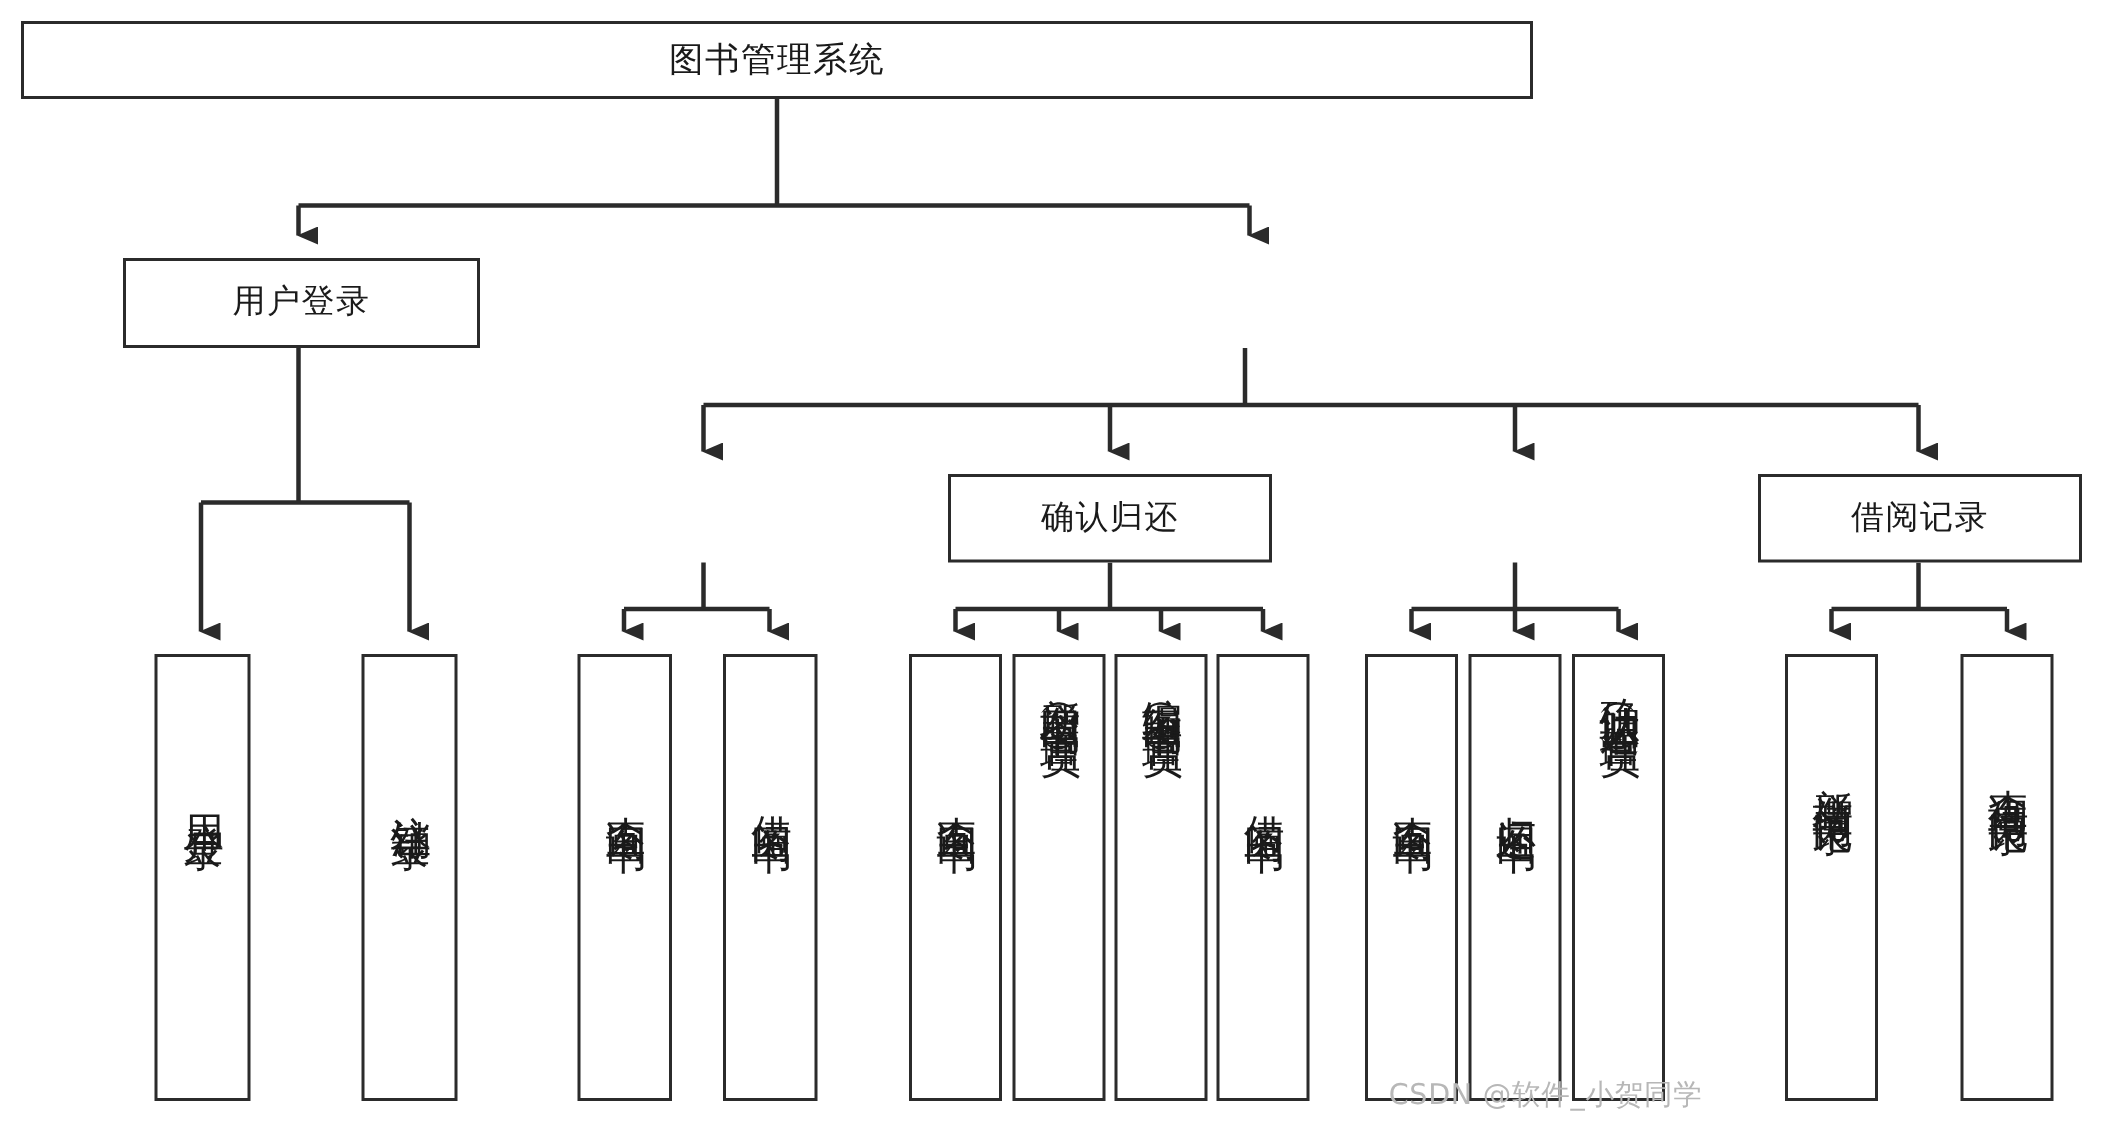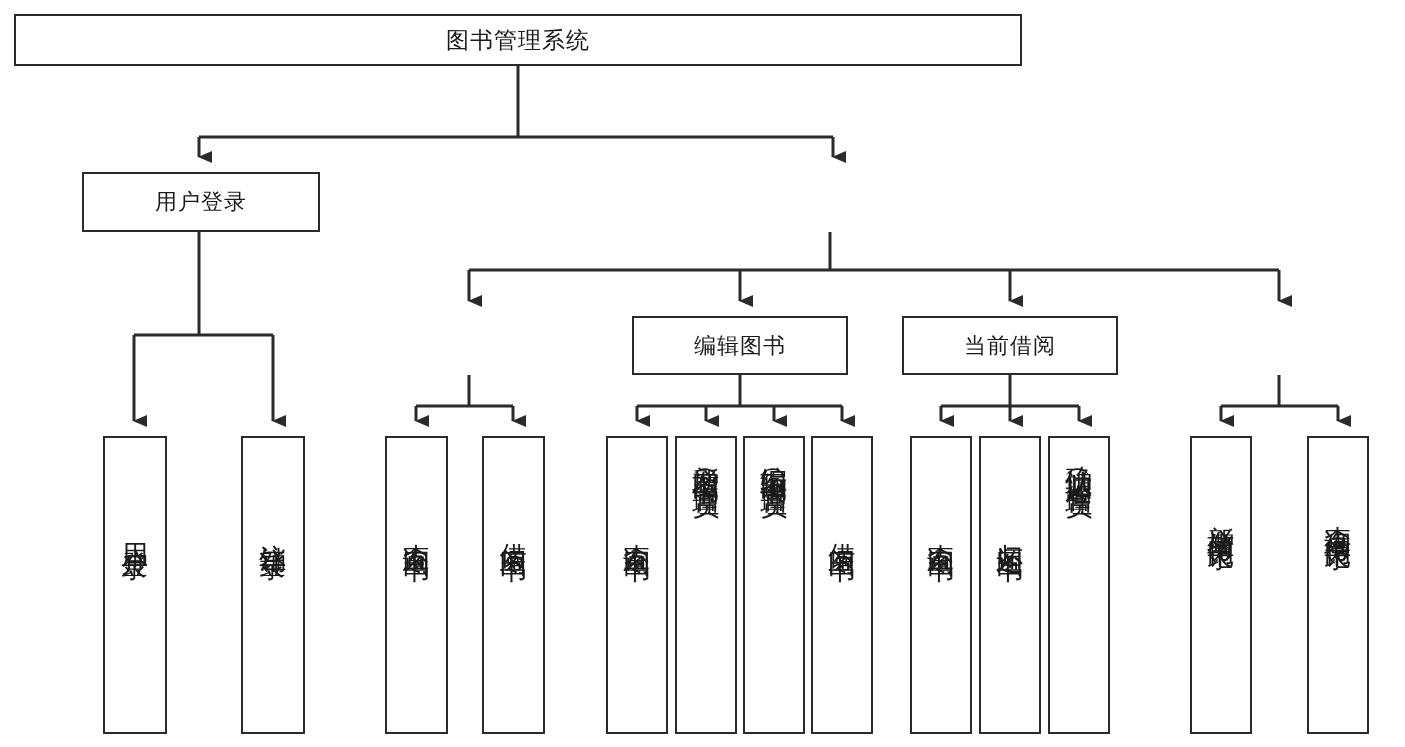--- a/index.html
+++ b/index.html
@@ -117,24 +117,24 @@
 
   <div class="node h-node root" style="left:14px;top:14px;width:1008px;height:52px;">
     <span class="lbl">图书管理系统</span>
   </div>
 
   <div class="node h-node" style="left:82px;top:172px;width:238px;height:60px;">
     <span class="lbl">用户登录</span>
   </div>
 
   <div class="node h-node" style="left:632px;top:316px;width:216px;height:59px;">
-    <span class="lbl">编辑图书</span>
+    <span class="lbl">确认归还</span>
   </div>
-  <div class="node h-node" style="left:902px;top:316px;width:216px;height:59px;">
-    <span class="lbl">当前借阅</span>
+  <div class="node h-node" style="left:1172px;top:316px;width:216px;height:59px;">
+    <span class="lbl">借阅记录</span>
   </div>
 
   <div class="node leaf mid" style="left:103px;top:436px;width:64px;height:298px;">
     <span class="lbl">用户登录</span>
   </div>
   <div class="node leaf mid" style="left:241px;top:436px;width:64px;height:298px;">
     <span class="lbl">注销登录</span>
   </div>
 
   <div class="node leaf mid" style="left:385px;top:436px;width:63px;height:298px;">
@@ -167,13 +167,14 @@
     <span class="lbl">确认归还（管理员）</span>
   </div>
 
   <div class="node leaf mid2" style="left:1190px;top:436px;width:62px;height:298px;">
     <span class="lbl">新增借阅记录</span>
   </div>
   <div class="node leaf mid2" style="left:1307px;top:436px;width:62px;height:298px;">
     <span class="lbl">查询借阅记录</span>
   </div>
 
+  <div id="watermark">CSDN @软件_小贺同学</div>
 </div>
 
 </body></html>

